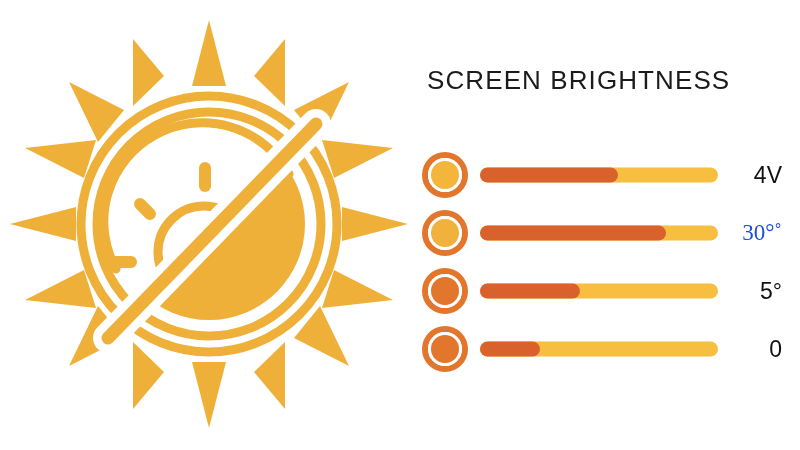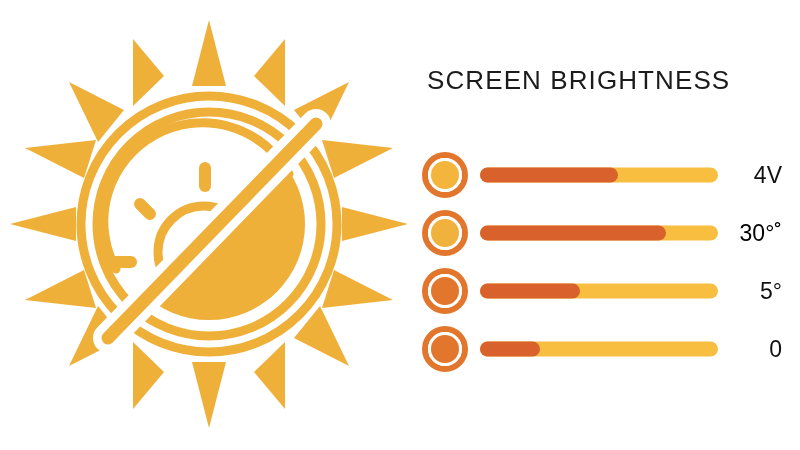--- a/index.html
+++ b/index.html
@@ -182,21 +182,21 @@
       <div class="slider-value" style="color: rgb(17, 17, 17);">4V</div>
     </div>
 
     <div class="slider-row">
       <div class="slider-knob" style="border-color: rgb(226, 118, 44);">
         <div class="slider-knob-core" style="background: rgb(240, 178, 60);"></div>
       </div>
       <div class="slider-track" style="background: rgb(247, 190, 63);">
         <div class="slider-fill" style="width: 78%; background: rgb(217, 98, 44);"></div>
       </div>
-      <div class="slider-value" style="color: #000000;">30°˚</div>
+      <div class="slider-value" style="color: #1d4ed8; font-family: Liberation Serif, serif;">30°˚</div>
     </div>
 
     <div class="slider-row">
       <div class="slider-knob" style="border-color: rgb(226, 118, 44);">
         <div class="slider-knob-core" style="background: rgb(226, 118, 44);"></div>
       </div>
       <div class="slider-track" style="background: rgb(247, 190, 63);">
         <div class="slider-fill" style="width: 42%; background: rgb(217, 98, 44);"></div>
       </div>
       <div class="slider-value" style="color: rgb(17, 17, 17);">5°</div>

